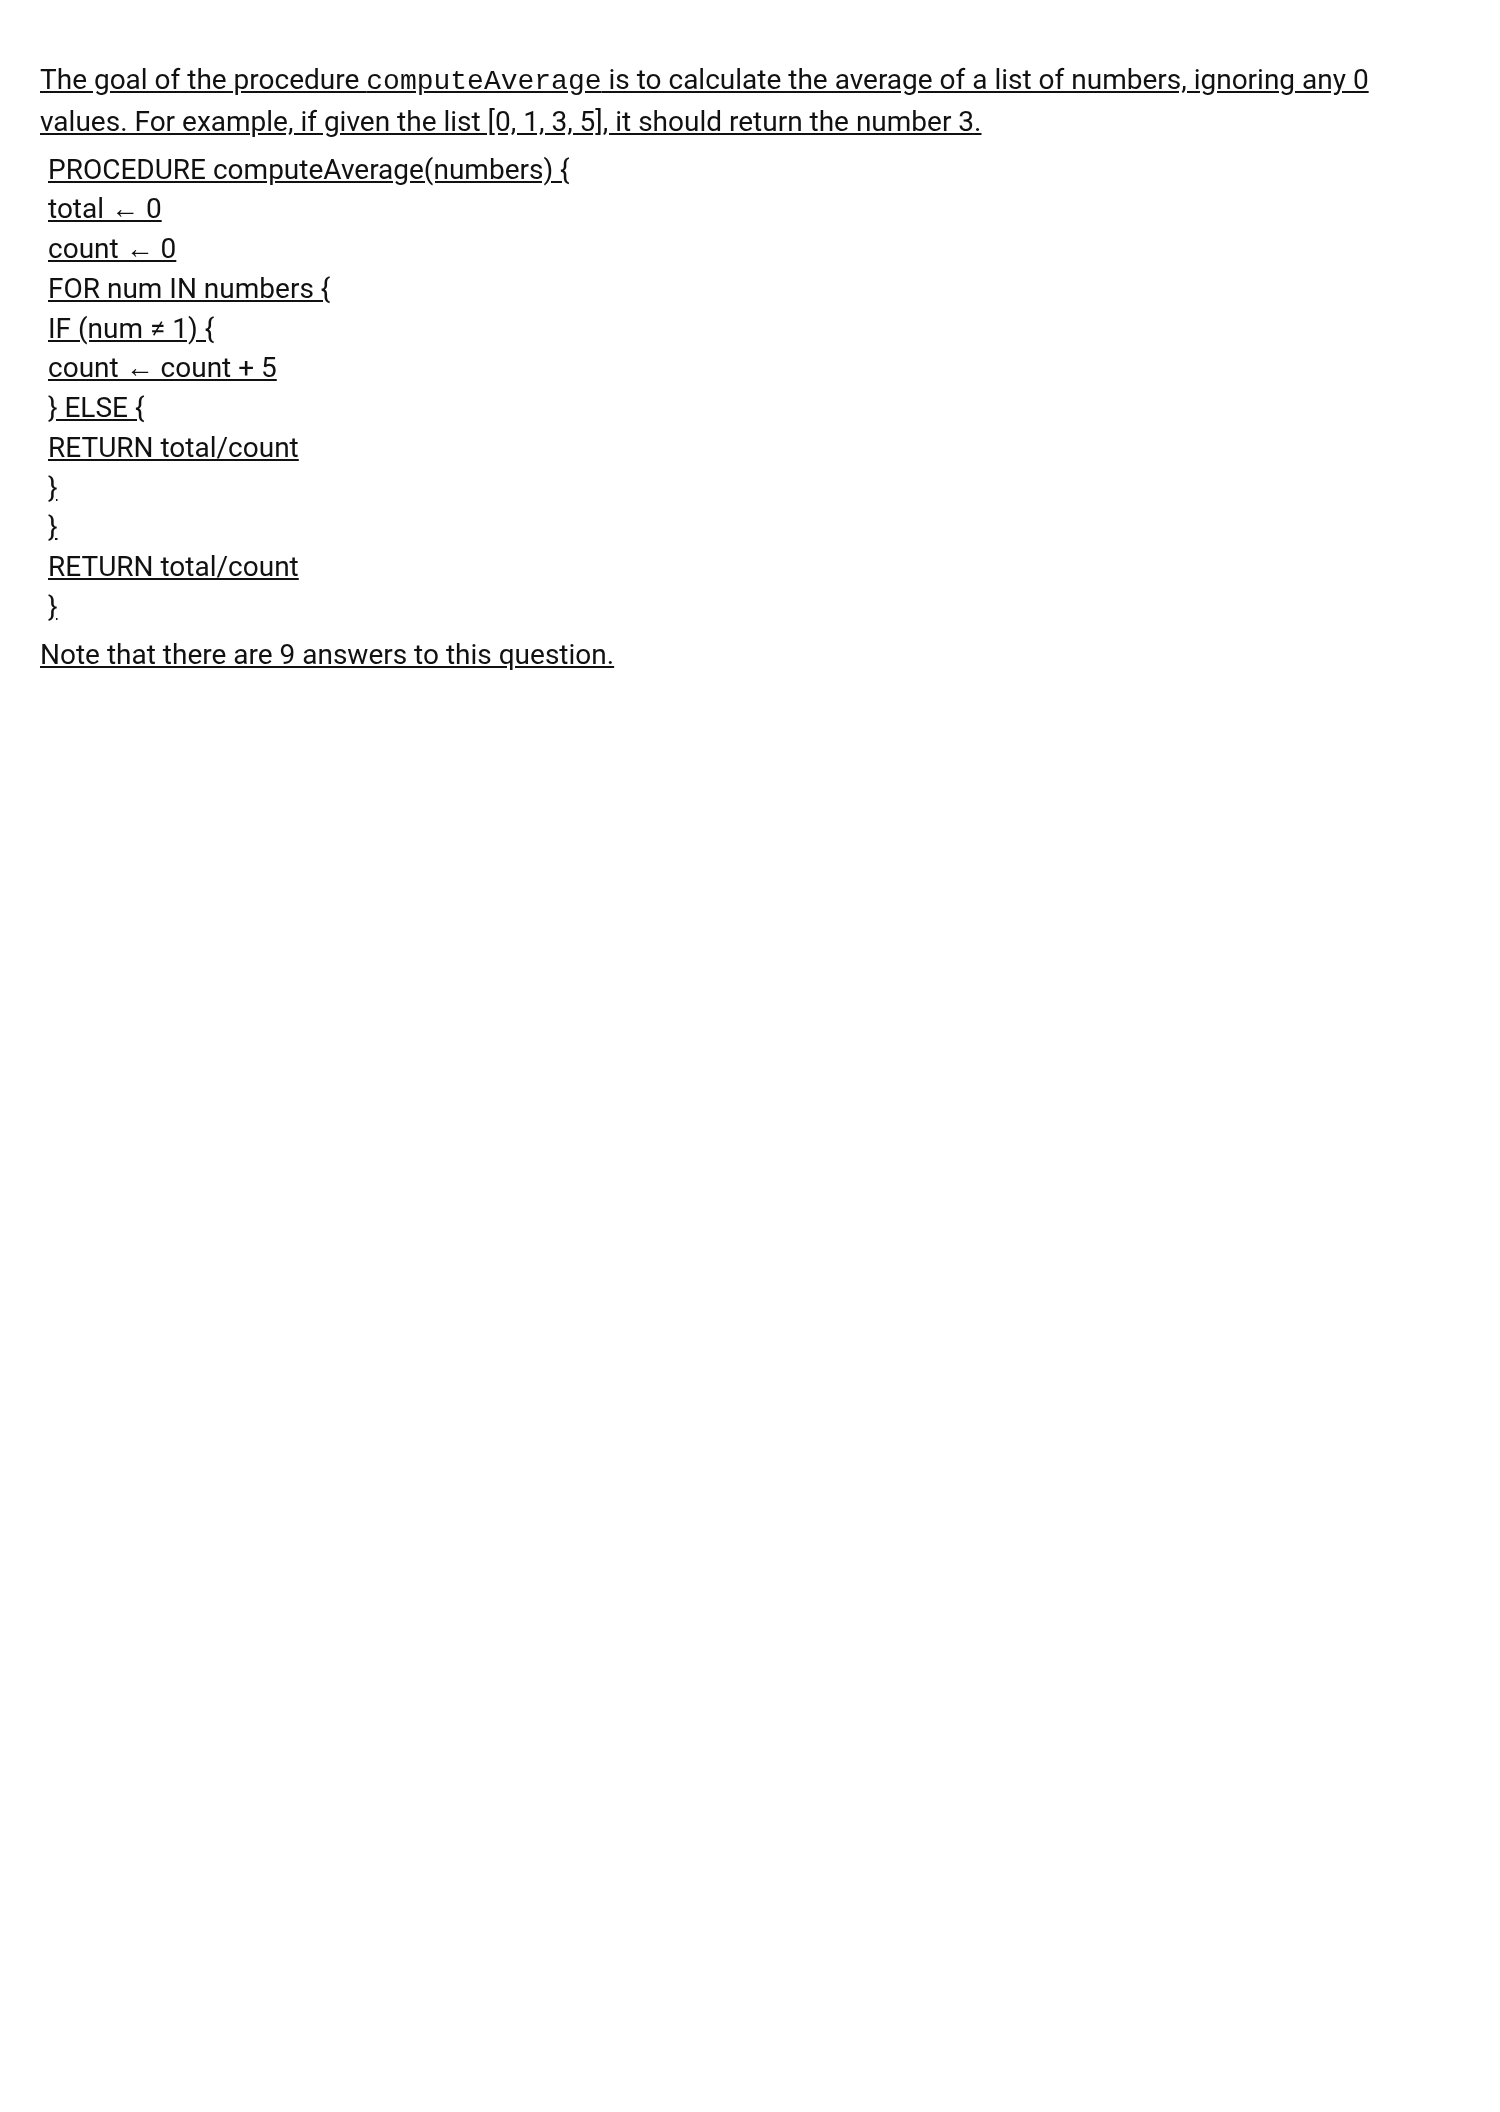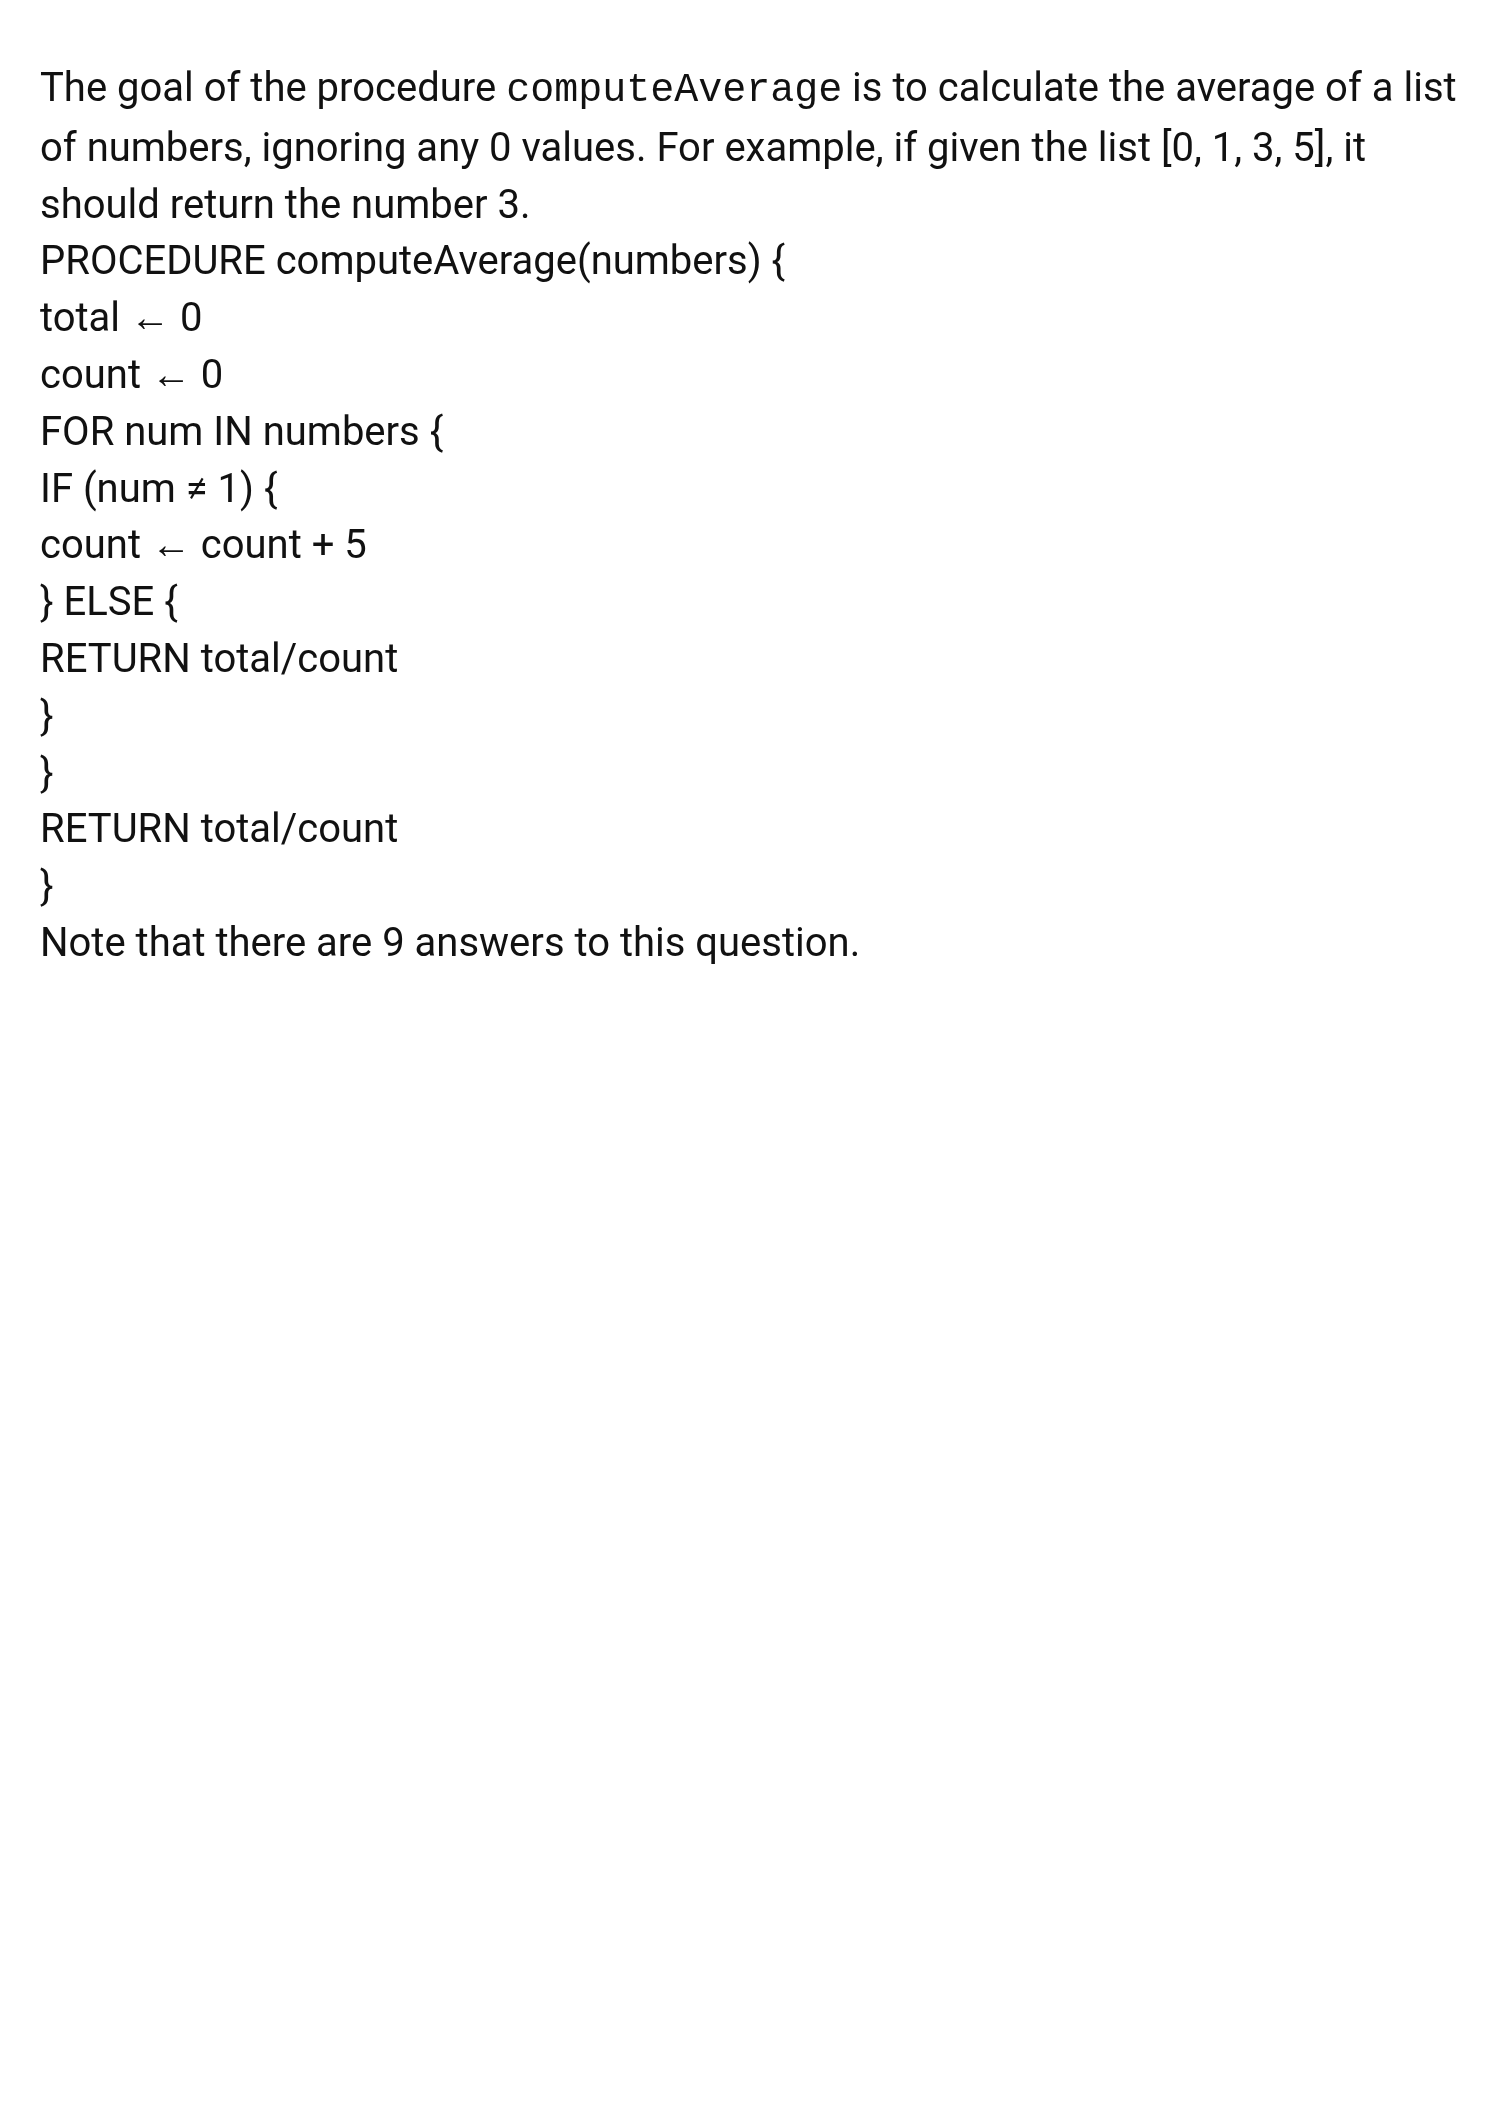--- a/index.html
+++ b/index.html
@@ -5,31 +5,32 @@
   html, body {
     margin: 0;
     padding: 0;
     width: 1500px;
     background: #ffffff;
     font-family: -apple-system, BlinkMacSystemFont, "Segoe UI", Roboto, Helvetica, Arial, sans-serif;
     color: #111111;
   }
   .page {
     padding: 60px 40px 40px 40px;
-    font-size: 40px;
+    font-size: 28px;
     line-height: 1.42;
+    text-decoration: underline;
   }
   .para {
     margin: 0;
   }
   .mono {
     font-family: "SFMono-Regular", Consolas, "Liberation Mono", Menlo, Courier, monospace;
   }
   .codeblock {
-    margin: 0;
+    margin: 8px;
   }
   .codeblock div {
     margin: 0;
   }
 </style>
 </head>
 <body>
 
 <div class="page">
 

